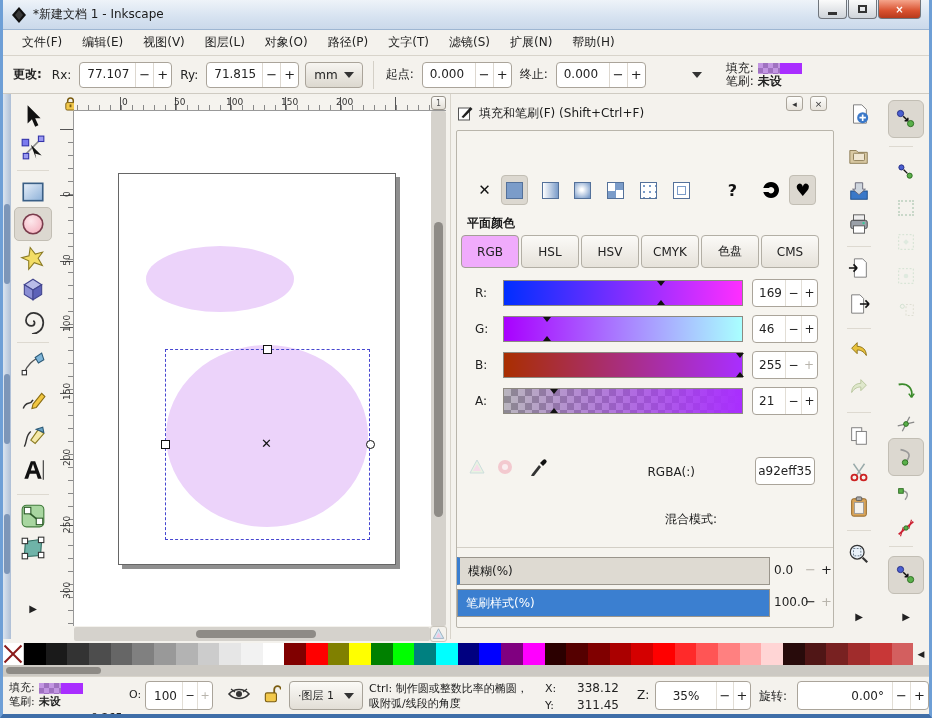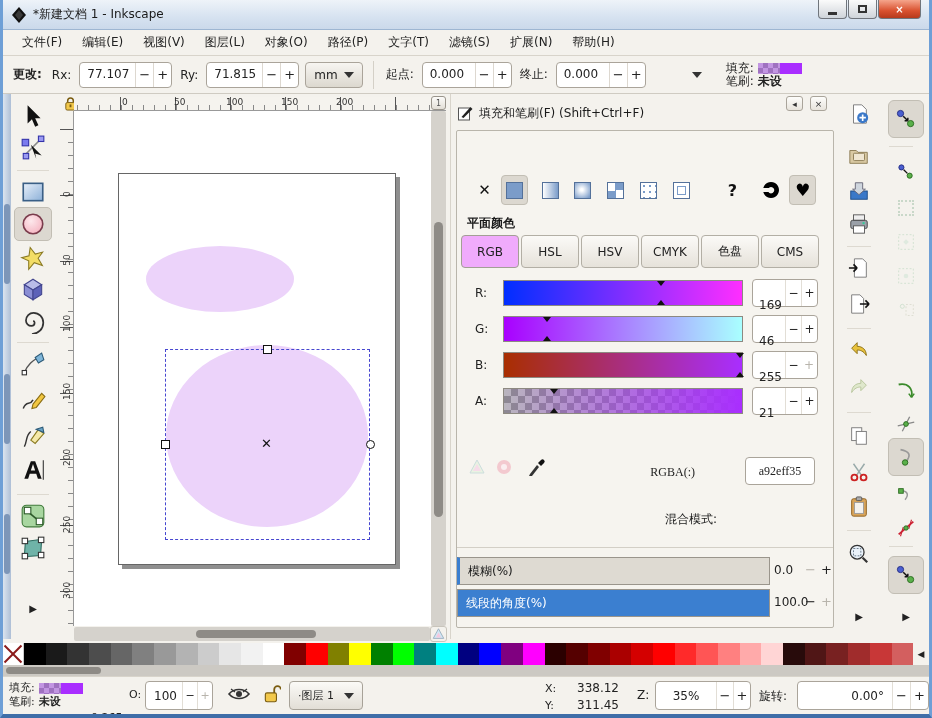--- a/index.html
+++ b/index.html
@@ -135,27 +135,27 @@
   .sbar { position:absolute; left:46px; top:1px; width:240px; height:26px; border:1px solid #8d8981; }
   .sbar.r { background:linear-gradient(to right,#002eff,#ff2eff); }
   .sbar.g { background:linear-gradient(to right,#a900ff,#a9ffff); }
   .sbar.b { background:linear-gradient(to right,#a92e00,#a92eff); }
   .sbar.a { background:linear-gradient(to right,rgba(169,46,255,0),rgba(169,46,255,1)),
             repeating-conic-gradient(#8d8992 0 25%, #b9b5be 0 50%); background-size:100% 100%,14px 14px; }
   .mark { position:absolute; width:0; height:0; border-left:4px solid transparent; border-right:4px solid transparent; transform:translateX(-50%); }
   .mark.top { top:0; border-top:5px solid #111; }
   .mark.bot { bottom:0; border-bottom:5px solid #111; }
   .sspin { position:absolute; left:295px; top:0; width:66px; height:28px; background:#fff; border:1px solid #aaa49a; border-radius:4px; display:flex; }
-  .sspin .v { flex:1; padding:6px 0 0 6px;margin-top:12px; }
+  .sspin .v { flex:1; padding:6px 0 0 6px; }
   .sspin .m,.sspin .p { width:16px; display:flex; align-items:center; justify-content:center; border-left:1px solid #e2ded6; font-size:12px; }
 
-  .picker-row { position:absolute; left:10px; top:326px; right:8px; height:30px;font-family:Liberation Serif, serif; }
+  .picker-row { position:absolute; left:10px; top:326px; right:8px; height:30px; }
   .picker-row svg { vertical-align:middle; }
   .rgba-label { position:absolute; right:130px; top:8px; }
-  .rgba-field { position:absolute; right:10px; top:0; width:70px; height:28px; background:#fff; border:1px solid #aaa49a; border-radius:4px;
+  .rgba-field { position:absolute; right:10px; top:0; width:60px; height:28px; background:#fff; border:1px solid #aaa49a; border-radius:4px;
                 display:flex; align-items:center; justify-content:center; font-size:12px; }
 
   .blend-row { position:absolute; left:0; top:372px; right:8px; height:32px;text-decoration:underline; }
   .blend-label { position:absolute; right:108px; top:8px; }
   .blend-dd { position:absolute; right:8px; top:0; width:92px; height:30px; background:linear-gradient(#fbfaf7,#e2ded6);
               border:1px solid #a7a298; border-radius:4px; display:flex; align-items:center; justify-content:space-between; padding:0 10px; }
 
   .hsep { position:absolute; left:0; top:416px; right:0; height:1px; background:#d3cfc6; }
 
   .meter-row { position:absolute; left:0; height:30px; right:0; }
@@ -595,21 +595,21 @@
       <div class="meter-row" style="top:426px">
         <div class="meter blur">
             <span>模糊(%)</span>
           </div>
         <span class="mval">0.0</span>
         <span class="mbtn dis" style="left:346px;color:#b8b4ac">−</span>
         <span class="mbtn" style="left:362px">+</span>
       </div>
       <div class="meter-row" style="top:458px">
         <div class="meter opac">
-            <span>线段的角度(%)</span>
+            <span>笔刷样式(%)</span>
           </div>
         <span class="mval">100.0</span>
         <span class="mbtn" style="left:346px">−</span>
         <span class="mbtn" style="left:362px;color:#b8b4ac">+</span>
       </div>
     </div>
   </div>
 
   <div class="cmdbar">
     <div class="rtool" style="top:6px">
@@ -859,20 +859,24 @@
         <path d="M4 3 L8 6 M20 3 L16 6" stroke="#333" stroke-width="1.2"></path>
       </svg>
     <svg class="st-lock" width="18" height="20" viewBox="0 0 16 18">
         <rect x="2" y="8" width="10" height="8" rx="1.5" fill="#f2c84b" stroke="#7a5c10"></rect>
         <path d="M10 8 V5 a3 3 0 0 1 6 0" fill="none" stroke="#7a5c10" stroke-width="1.6"></path>
       </svg>
     <div class="layer-btn">
       <span>·图层 1</span>
       <span class="tri-down"></span>
     </div>
+    <div class="st-msg">
+      <div>Ctrl: 制作圆或整数比率的椭圆，</div>
+      <div>吸附弧/线段的角度</div>
+    </div>
     <div class="st-xy">
       <div><span class="lbl">X:</span><span class="val">338.12</span></div>
       <div><span class="lbl">Y:</span><span class="val">311.45</span></div>
     </div>
     <span class="st-z">Z:</span>
     <div class="zoombox">
       <span class="v">35%</span>
       <span class="m">−</span>
       <span class="p">+</span>
     </div>

